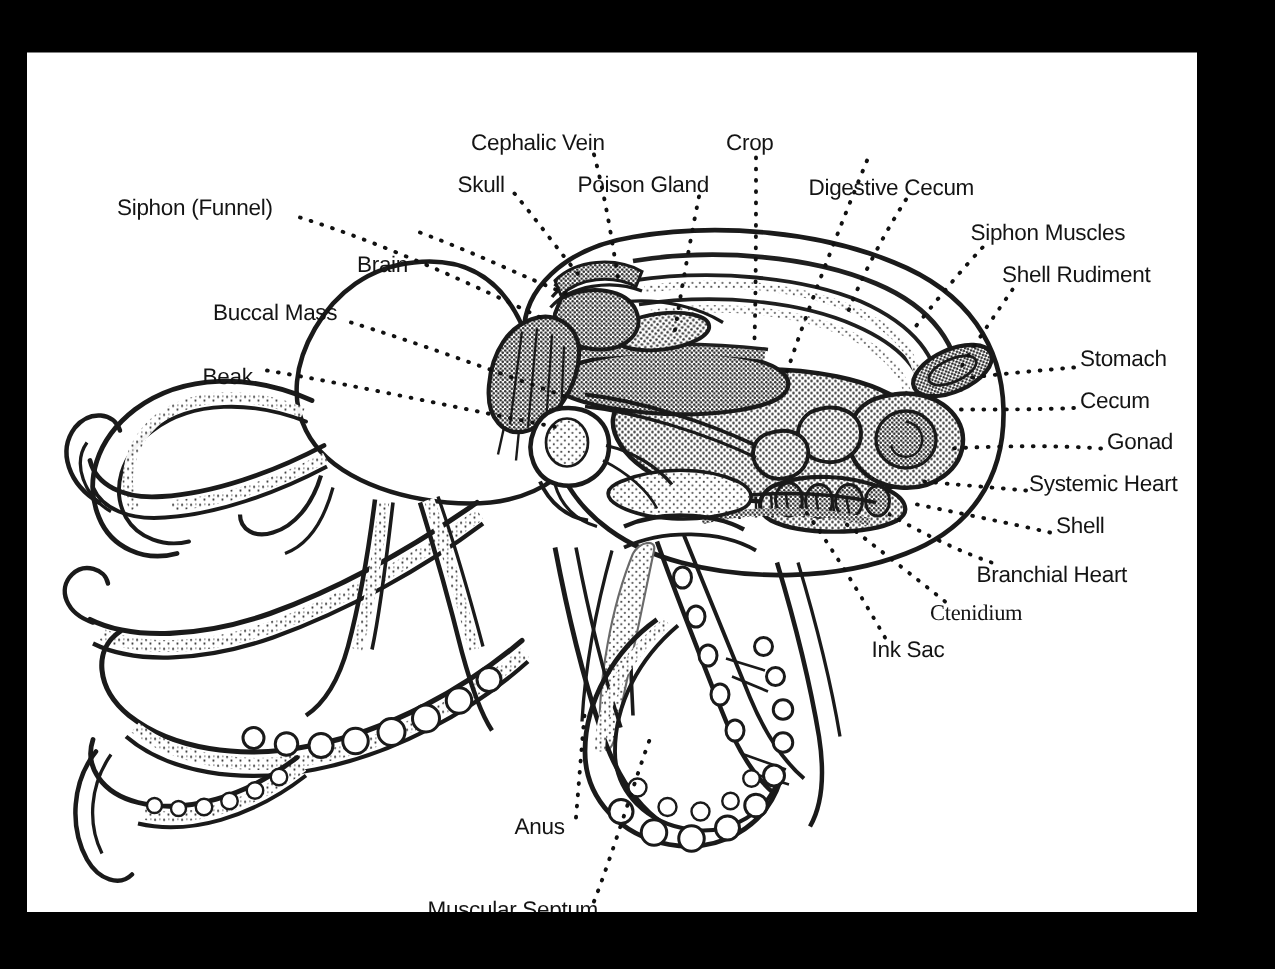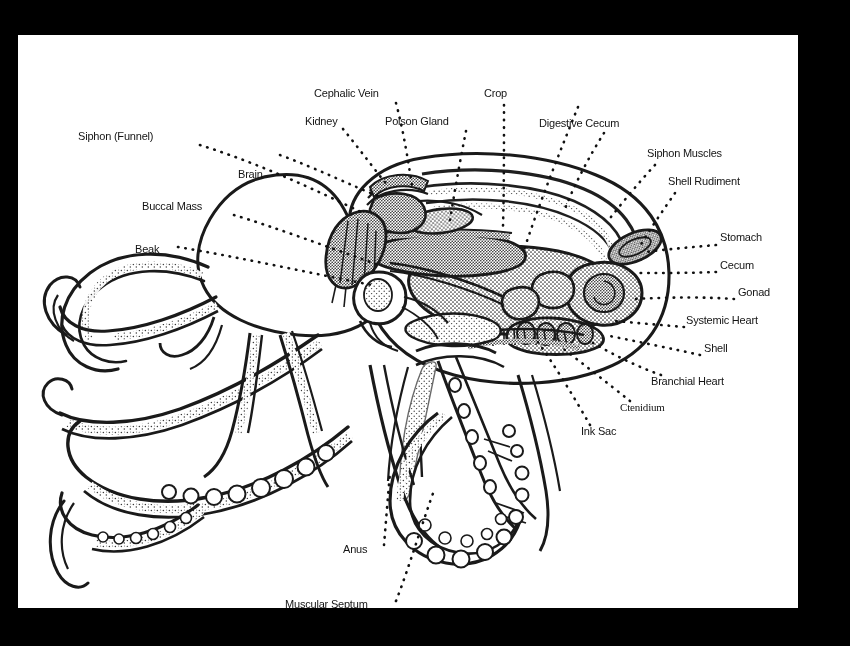--- a/index.html
+++ b/index.html
@@ -31,21 +31,21 @@
   svg#art{
     position:absolute;
     left:0;top:0;
     width:780px;height:573px;
     display:block;
   }
   .lbl{
     position:absolute;
     color:#141414;
     font-family:"Liberation Sans", sans-serif;
-    font-size:11px;
+    font-size:15px;
     line-height:1;
     white-space:nowrap;
     letter-spacing:-0.2px;
     -webkit-font-smoothing:antialiased;
   }
 </style>
 </head>
 <body>
 
 <div id="frame">
@@ -376,21 +376,21 @@
           <path d="M 572,390 C 556,362 534,326 519,306"></path>
           <path d="M 160,212 C 220,222 292,238 354,250"></path>
           <path d="M 216,180 C 256,192 310,212 358,229"></path>
           <path d="M 366,510 C 368,486 370,460 372,438"></path>
           <path d="M 378,566 C 392,530 406,482 417,453"></path>
         </g>
       </svg>
 
       <div class="lbl" style="left:60px;top:96px;">Siphon (Funnel)</div>
       <div class="lbl" style="left:220px;top:106px;margin-top:28px;">Brain</div>
-      <div class="lbl" style="left:287px;top:81px;">Kidney</div>
+      <div class="lbl" style="left:287px;top:81px;">Skull</div>
       <div class="lbl" style="left:296px;top:53px;">Cephalic Vein</div>
       <div class="lbl" style="left:367px;top:81px;">Poison Gland</div>
       <div class="lbl" style="left:466px;top:53px;">Crop</div>
       <div class="lbl" style="left:521px;top:55px;margin-top:28px;">Digestive Cecum</div>
       <div class="lbl" style="left:629px;top:113px;">Siphon Muscles</div>
       <div class="lbl" style="left:650px;top:141px;">Shell Rudiment</div>
       <div class="lbl" style="left:702px;top:197px;">Stomach</div>
       <div class="lbl" style="left:702px;top:225px;">Cecum</div>
       <div class="lbl" style="left:720px;top:252px;">Gonad</div>
       <div class="lbl" style="left:668px;top:280px;">Systemic Heart</div>

